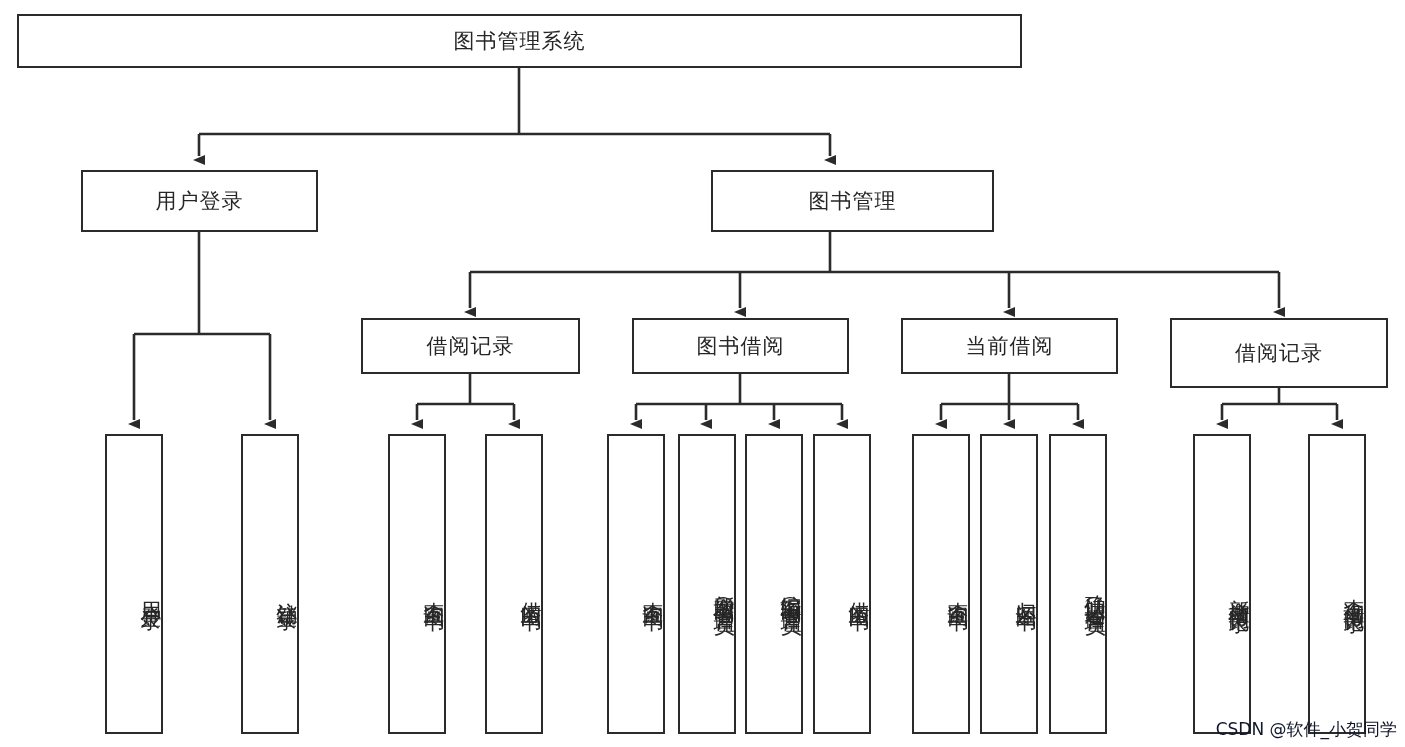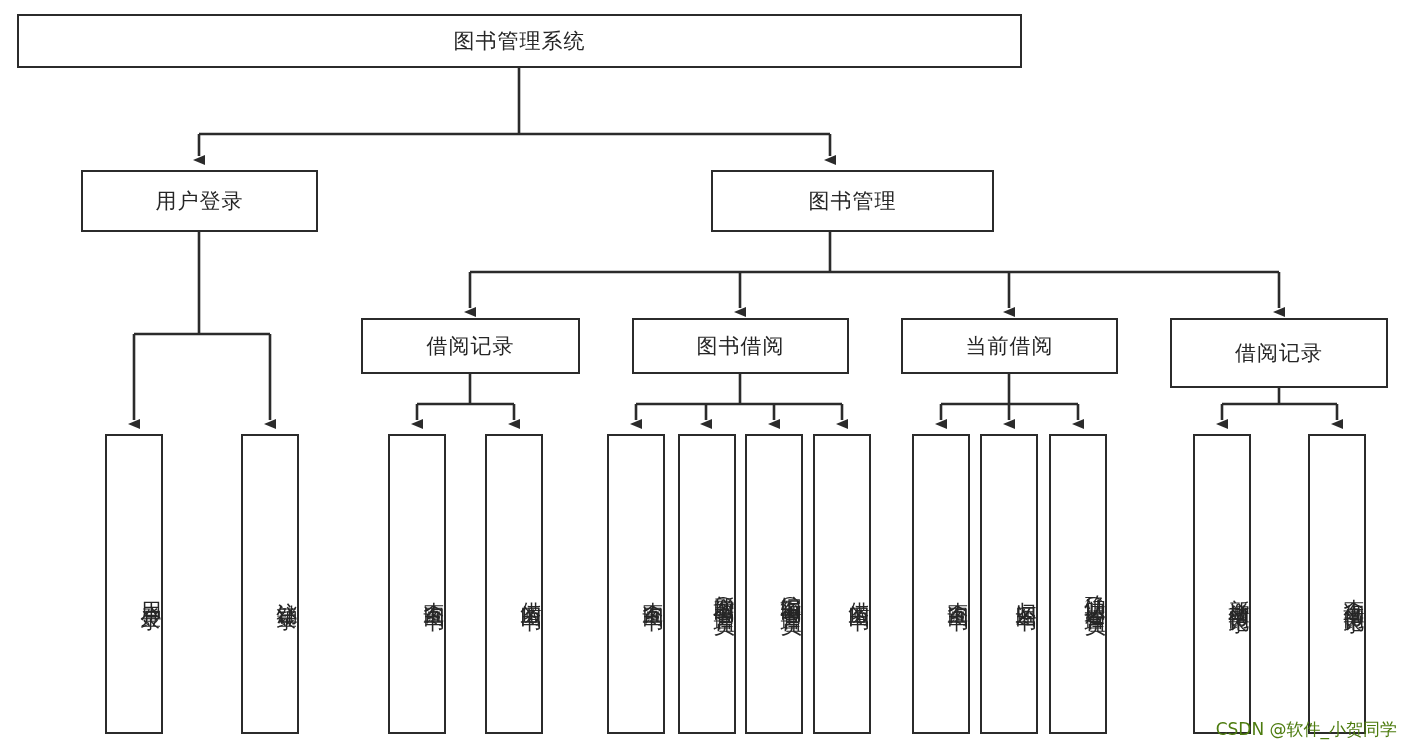--- a/index.html
+++ b/index.html
@@ -56,21 +56,21 @@
   .node.vert .vlabel {
     writing-mode: vertical-rl;
     text-orientation: upright;
     white-space: nowrap;
   }
   .watermark {
     position: absolute;
     right: 8px;
     bottom: 6px;
     font-size: 17px;
-    color: #4d7c0f;
+    color: #0f172a;
     white-space: nowrap;
     font-family: "DejaVu Sans", "Liberation Sans", sans-serif;
   }
 </style>
 </head>
 <body>
 
 <div id="stage">
 
   <svg id="edges" viewBox="0 0 1405 747" xmlns="http://www.w3.org/2000/svg">

